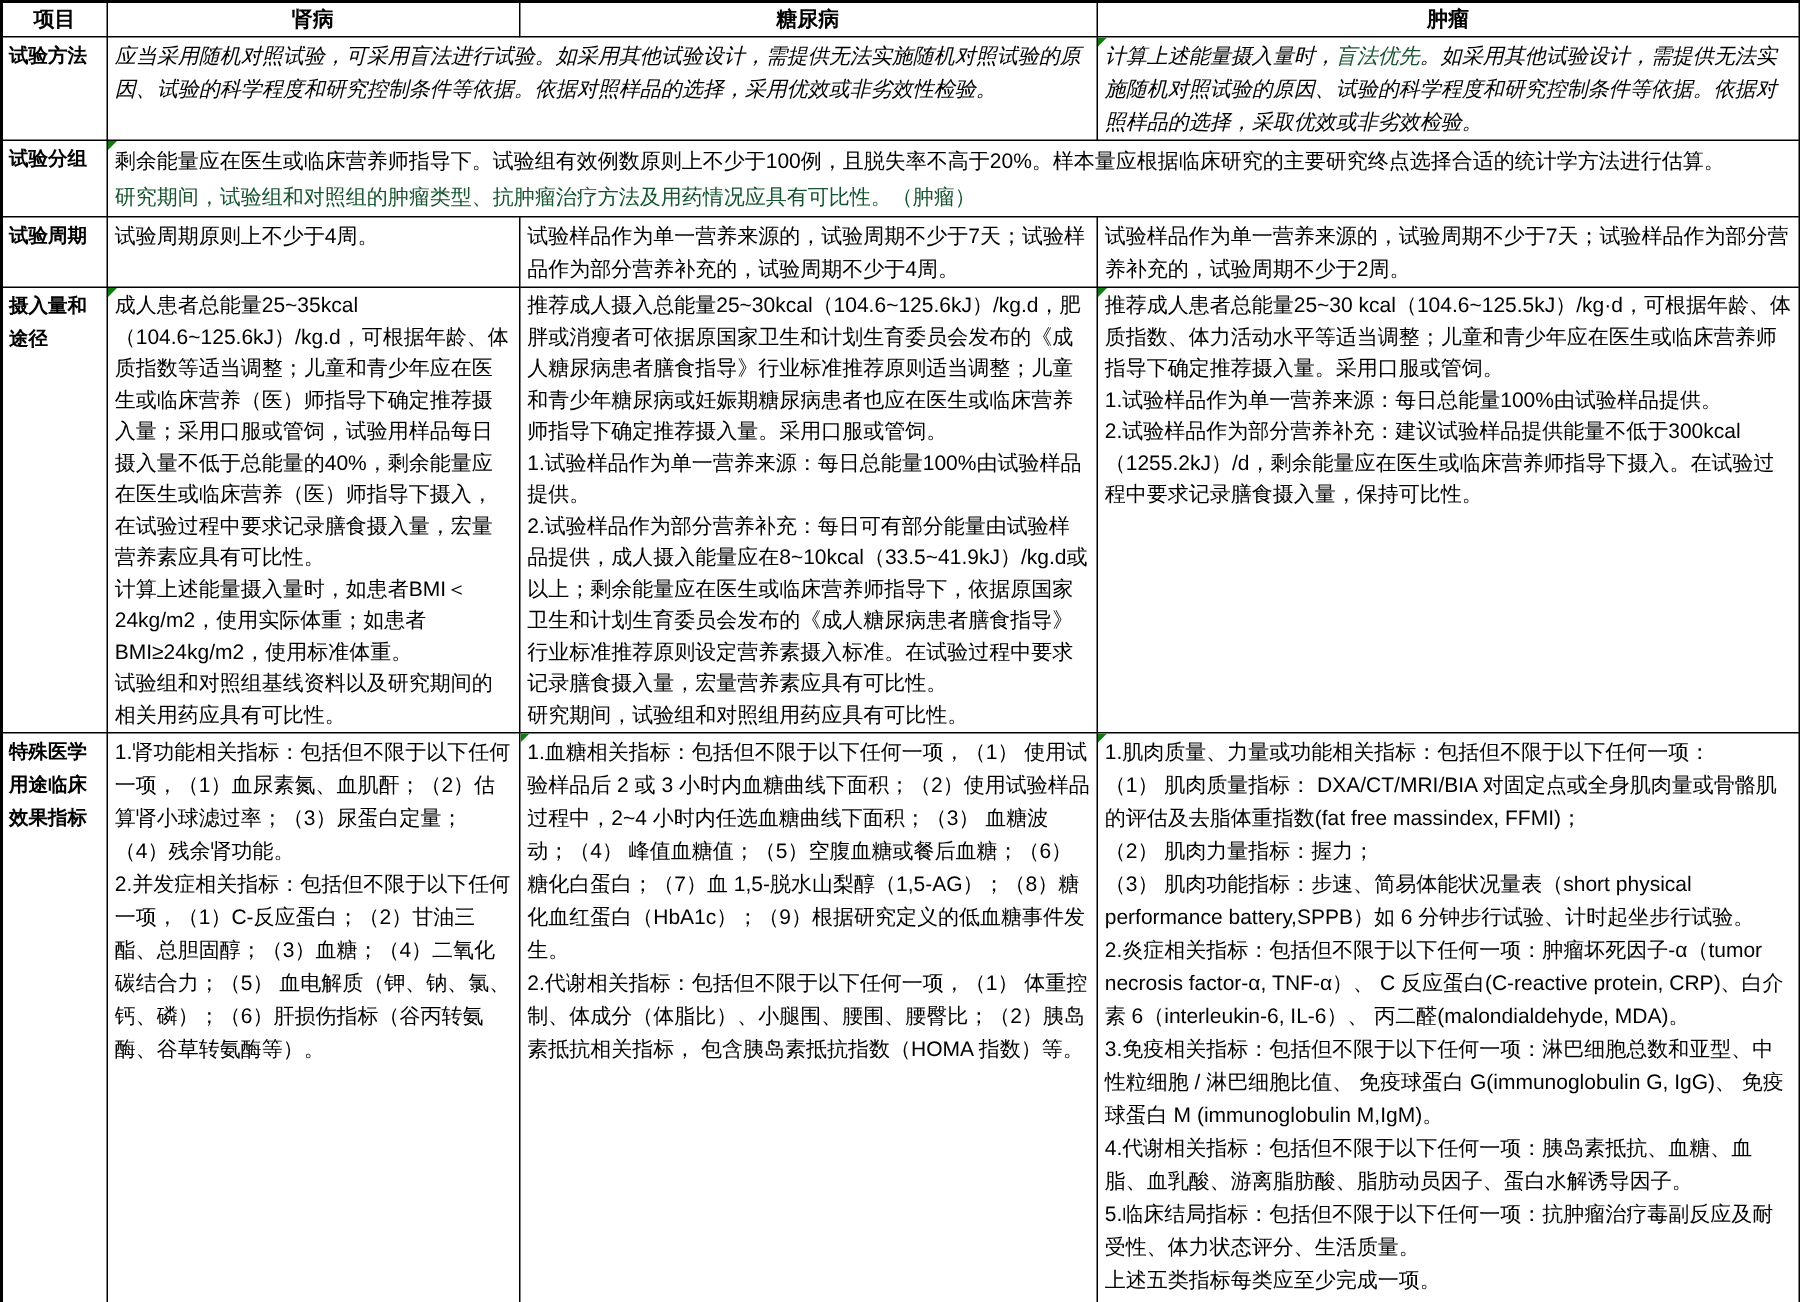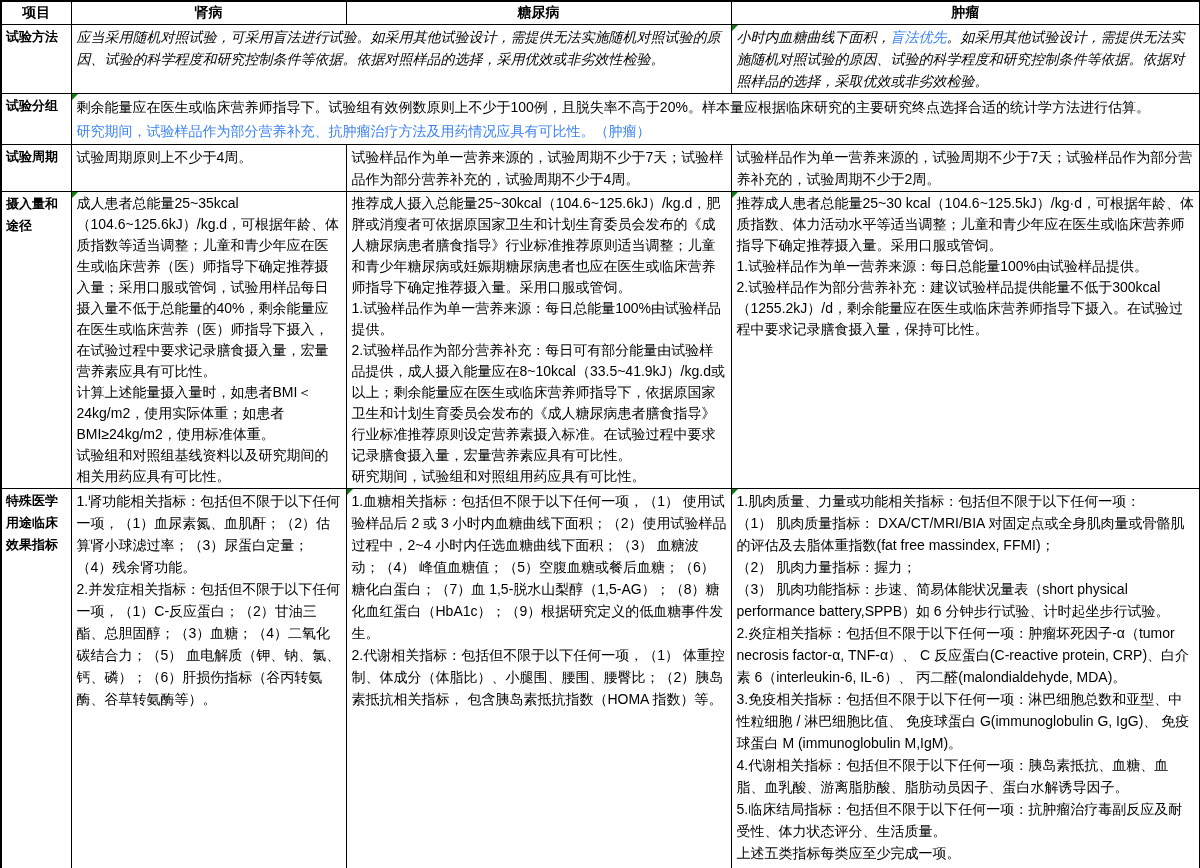--- a/index.html
+++ b/index.html
@@ -50,21 +50,21 @@
   tr.r-method td.cell { line-height: 22px; font-style: italic; }
   tr.r-method { height: 66px; }
   tr.r-group td.cell { line-height: 24px; }
   tr.r-group { height: 50px; margin-left: 27px; }
   tr.r-period td.cell { line-height: 22px; margin-top: 31px; }
   tr.r-period { height: 45px; }
   tr.r-intake td.cell { line-height: 21px; }
   tr.r-intake { height: 296px; padding-left: 44px; }
   tr.r-ind td.cell { line-height: 22px; }
   tr.r-ind { height: 387px; }
-  .red { color: #3b82f6; }
+  .red { color: #14532d; }
   
   td.note-tl::before {
     content: "";
     position: absolute;
     top: 0; left: 0;
     width: 0; height: 0;
     border-top: 6px solid #107C10;
     border-right: 6px solid transparent;
   }
 </style>
@@ -83,26 +83,26 @@
       <tr class="r-head">
     <th class="lbl">项目</th>
     <th>肾病</th>
     <th>糖尿病</th>
     <th>肿瘤</th>
   </tr>
 
   <tr class="r-method">
     <td class="lbl">试验方法</td>
     <td class="cell" colspan="2">应当采用随机对照试验，可采用盲法进行试验。如采用其他试验设计，需提供无法实施随机对照试验的原因、试验的科学程度和研究控制条件等依据。依据对照样品的选择，采用优效或非劣效性检验。</td>
-    <td class="cell note-tl"><span>小时内血糖曲线下面积，</span><span class="red">盲法优先</span><span>。如采用其他试验设计，需提供无法实施随机对照试验的原因、试验的科学程度和研究控制条件等依据。依据对照样品的选择，采取优效或非劣效检验。</span></td>
+    <td class="cell note-tl"><span>计算上述能量摄入量时，</span><span class="red">盲法优先</span><span>。如采用其他试验设计，需提供无法实施随机对照试验的原因、试验的科学程度和研究控制条件等依据。依据对照样品的选择，采取优效或非劣效检验。</span></td>
   </tr>
 
   <tr class="r-group">
     <td class="lbl">试验分组</td>
-    <td class="cell note-tl" colspan="3"><div>剩余能量应在医生或临床营养师指导下。试验组有效例数原则上不少于100例，且脱失率不高于20%。样本量应根据临床研究的主要研究终点选择合适的统计学方法进行估算。</div><div class="red">研究期间，试验样品作为部分营养补充、抗肿瘤治疗方法及用药情况应具有可比性。（肿瘤）</div></td>
+    <td class="cell note-tl" colspan="3"><div>剩余能量应在医生或临床营养师指导下。试验组有效例数原则上不少于100例，且脱失率不高于20%。样本量应根据临床研究的主要研究终点选择合适的统计学方法进行估算。</div><div class="red">研究期间，试验组和对照组的肿瘤类型、抗肿瘤治疗方法及用药情况应具有可比性。（肿瘤）</div></td>
   </tr>
 
   <tr class="r-period">
     <td class="lbl">试验周期</td>
     <td class="cell">试验周期原则上不少于4周。</td>
     <td class="cell">试验样品作为单一营养来源的，试验周期不少于7天；试验样品作为部分营养补充的，试验周期不少于4周。</td>
     <td class="cell">试验样品作为单一营养来源的，试验周期不少于7天；试验样品作为部分营养补充的，试验周期不少于2周。</td>
   </tr>
 
   <tr class="r-intake">

